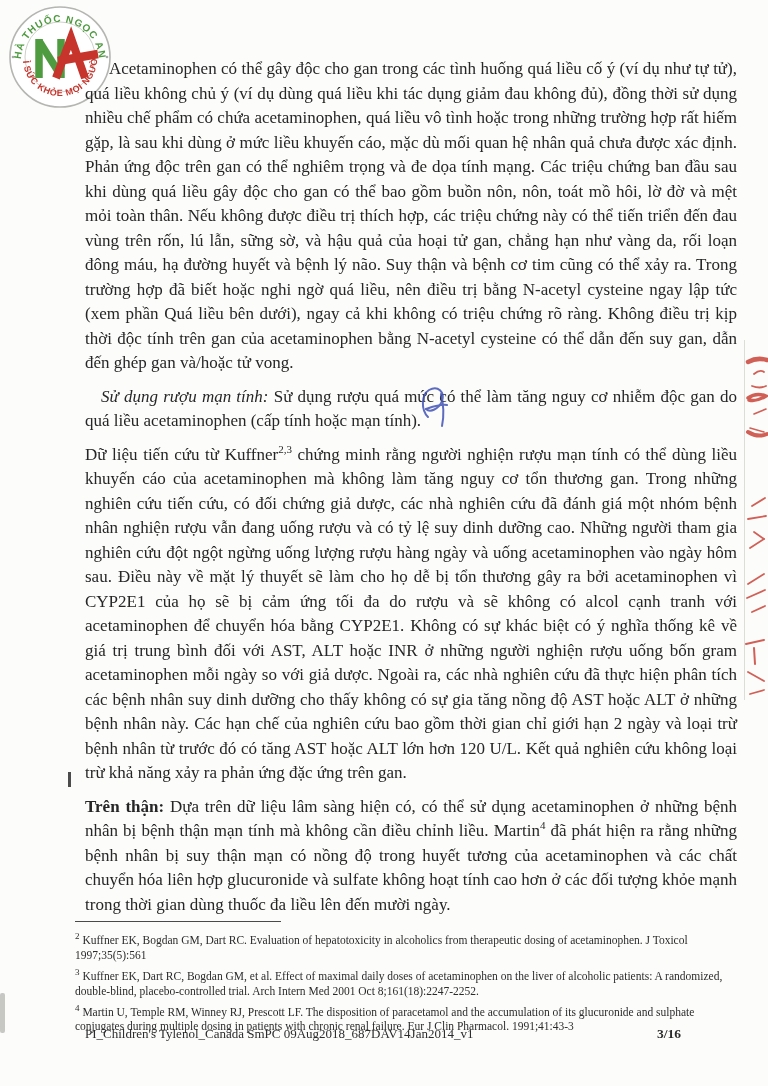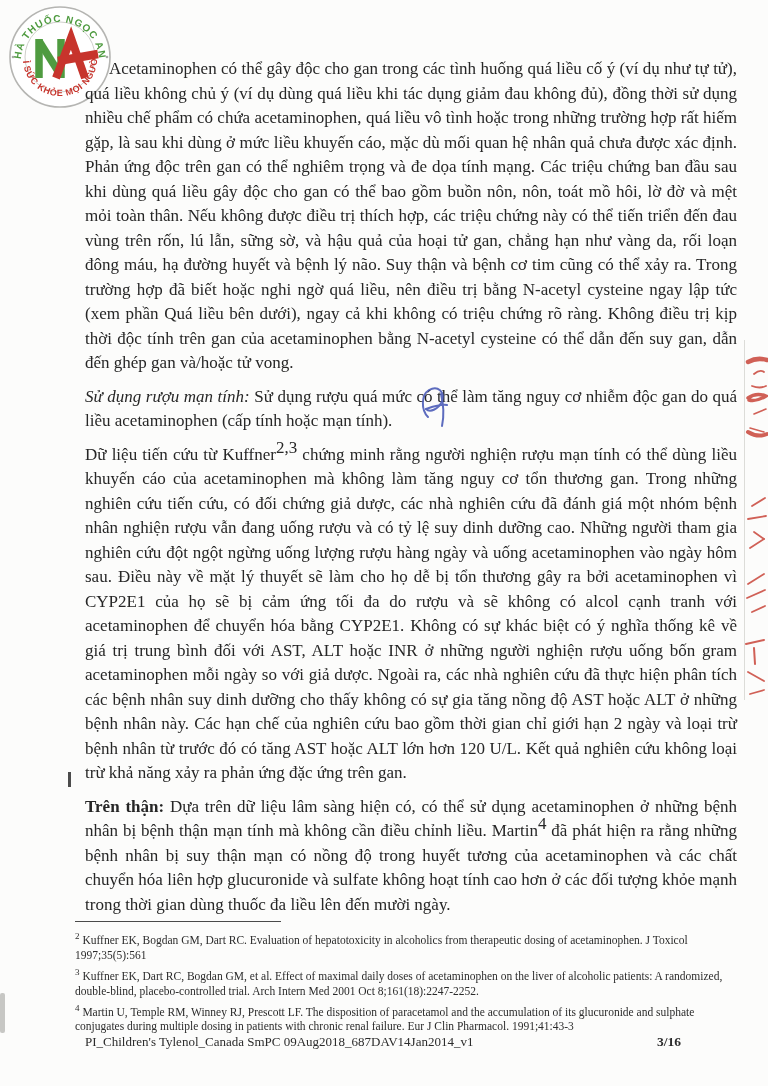--- a/index.html
+++ b/index.html
@@ -13,38 +13,38 @@
   
   .logo{position:absolute;left:8px;top:5px;width:104px;height:104px;}
   
   .content{
     position:absolute;left:85px;top:57px;width:652px;
     font-size:17px;line-height:24.5px;text-align:justify;
     color:#262626;
   }
   .content p{margin:0 0 9px 0;}
   .content p.first-para{text-indent:24px;}
-  .lead-italic{font-style:italic;}
+  .lead-italic{font-style:italic;margin-left:16px;}
   .lead-bold{font-weight:bold;}
-  sup.ref{font-size:17px;line-height:0;}
+  sup.ref{font-size:11px;line-height:0;}
   
   .footnotes{
     position:absolute;left:75px;top:921px;width:662px;
     font-size:11.5px;line-height:15px;color:#2b2b2b;text-align:left;
   }
   .fn-sep{width:206px;border:none;border-top:1.6px solid #4a4a4a;margin:0 0 7px 0;}
   .fn{margin:0 0 2px 0;}
   .fn sup{font-size:9px;}
   
   .footer{
     position:absolute;left:85px;top:1026px;width:596px;
     display:flex;justify-content:space-between;align-items:baseline;
     font-size:13px;color:#2b2b2b;
   }
-  .page-number{font-weight:bold;font-size:13.5px;margin-top:8px;}
+  .page-number{font-weight:bold;font-size:13.5px;}
   
   .blue-mark{position:absolute;left:414px;top:382px;}
   .red-marks{position:absolute;right:0;top:356px;}
   .edge-line{position:absolute;left:744px;top:340px;width:1px;height:360px;background:#dcdcd8;}
   .margin-tick{position:absolute;left:68px;top:772px;width:2.5px;height:15px;background:#4c4c4c;}
   .corner-smudge{position:absolute;left:0;top:993px;width:5px;height:40px;background:#9a9a97;opacity:.55;border-radius:2px;}
 </style>
 </head>
 <body>
 

